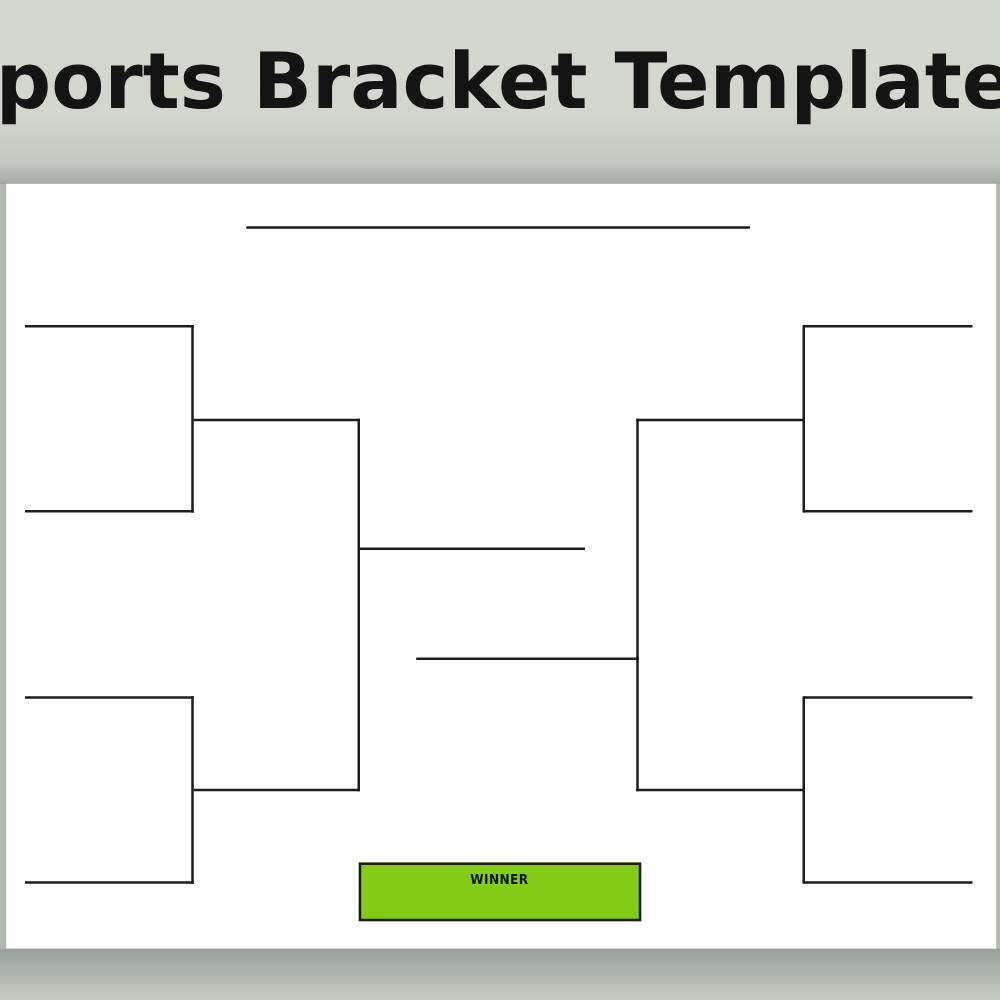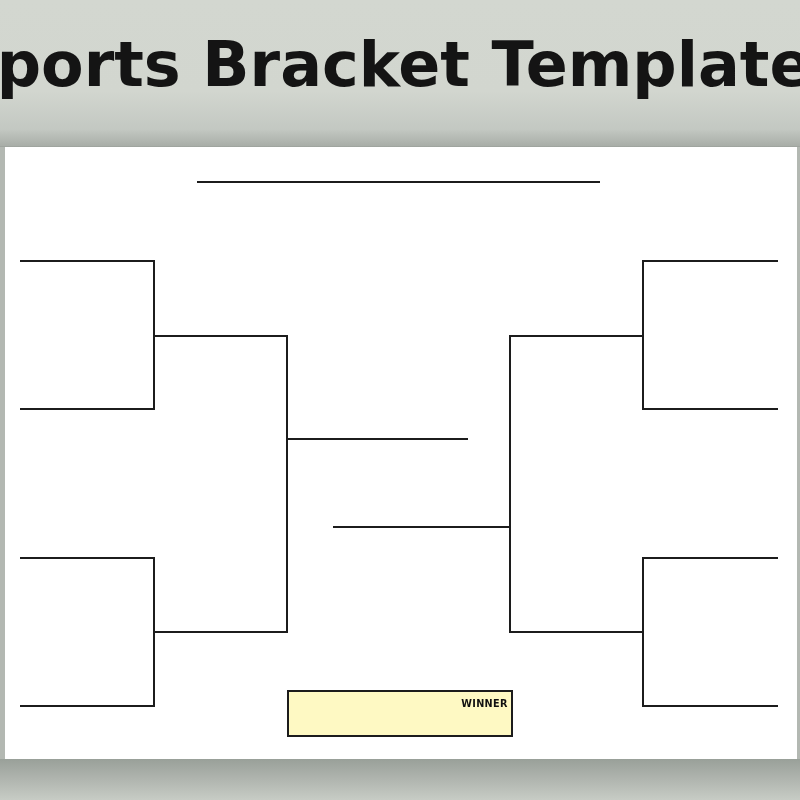--- a/index.html
+++ b/index.html
@@ -50,22 +50,22 @@
   .ln {
     position: absolute;
     background: #1c1c1c;
   }
   
   .winner-box {
     position: absolute;
     left: 282px; top: 543px;
     width: 226px; height: 47px;
     border: 2px solid #1c1c1c;
-    background: #fef9c3;
-    text-align: right;
+    background: #84cc16;
+    text-align: center;
   }
   .winner-label {
     display: inline-block;
     margin-top: 4px;
     font-size: 11px;
     font-weight: 700;
     letter-spacing: 0.4px;
     color: #111;
     transform: scaleX(0.88);
     transform-origin: center top;

